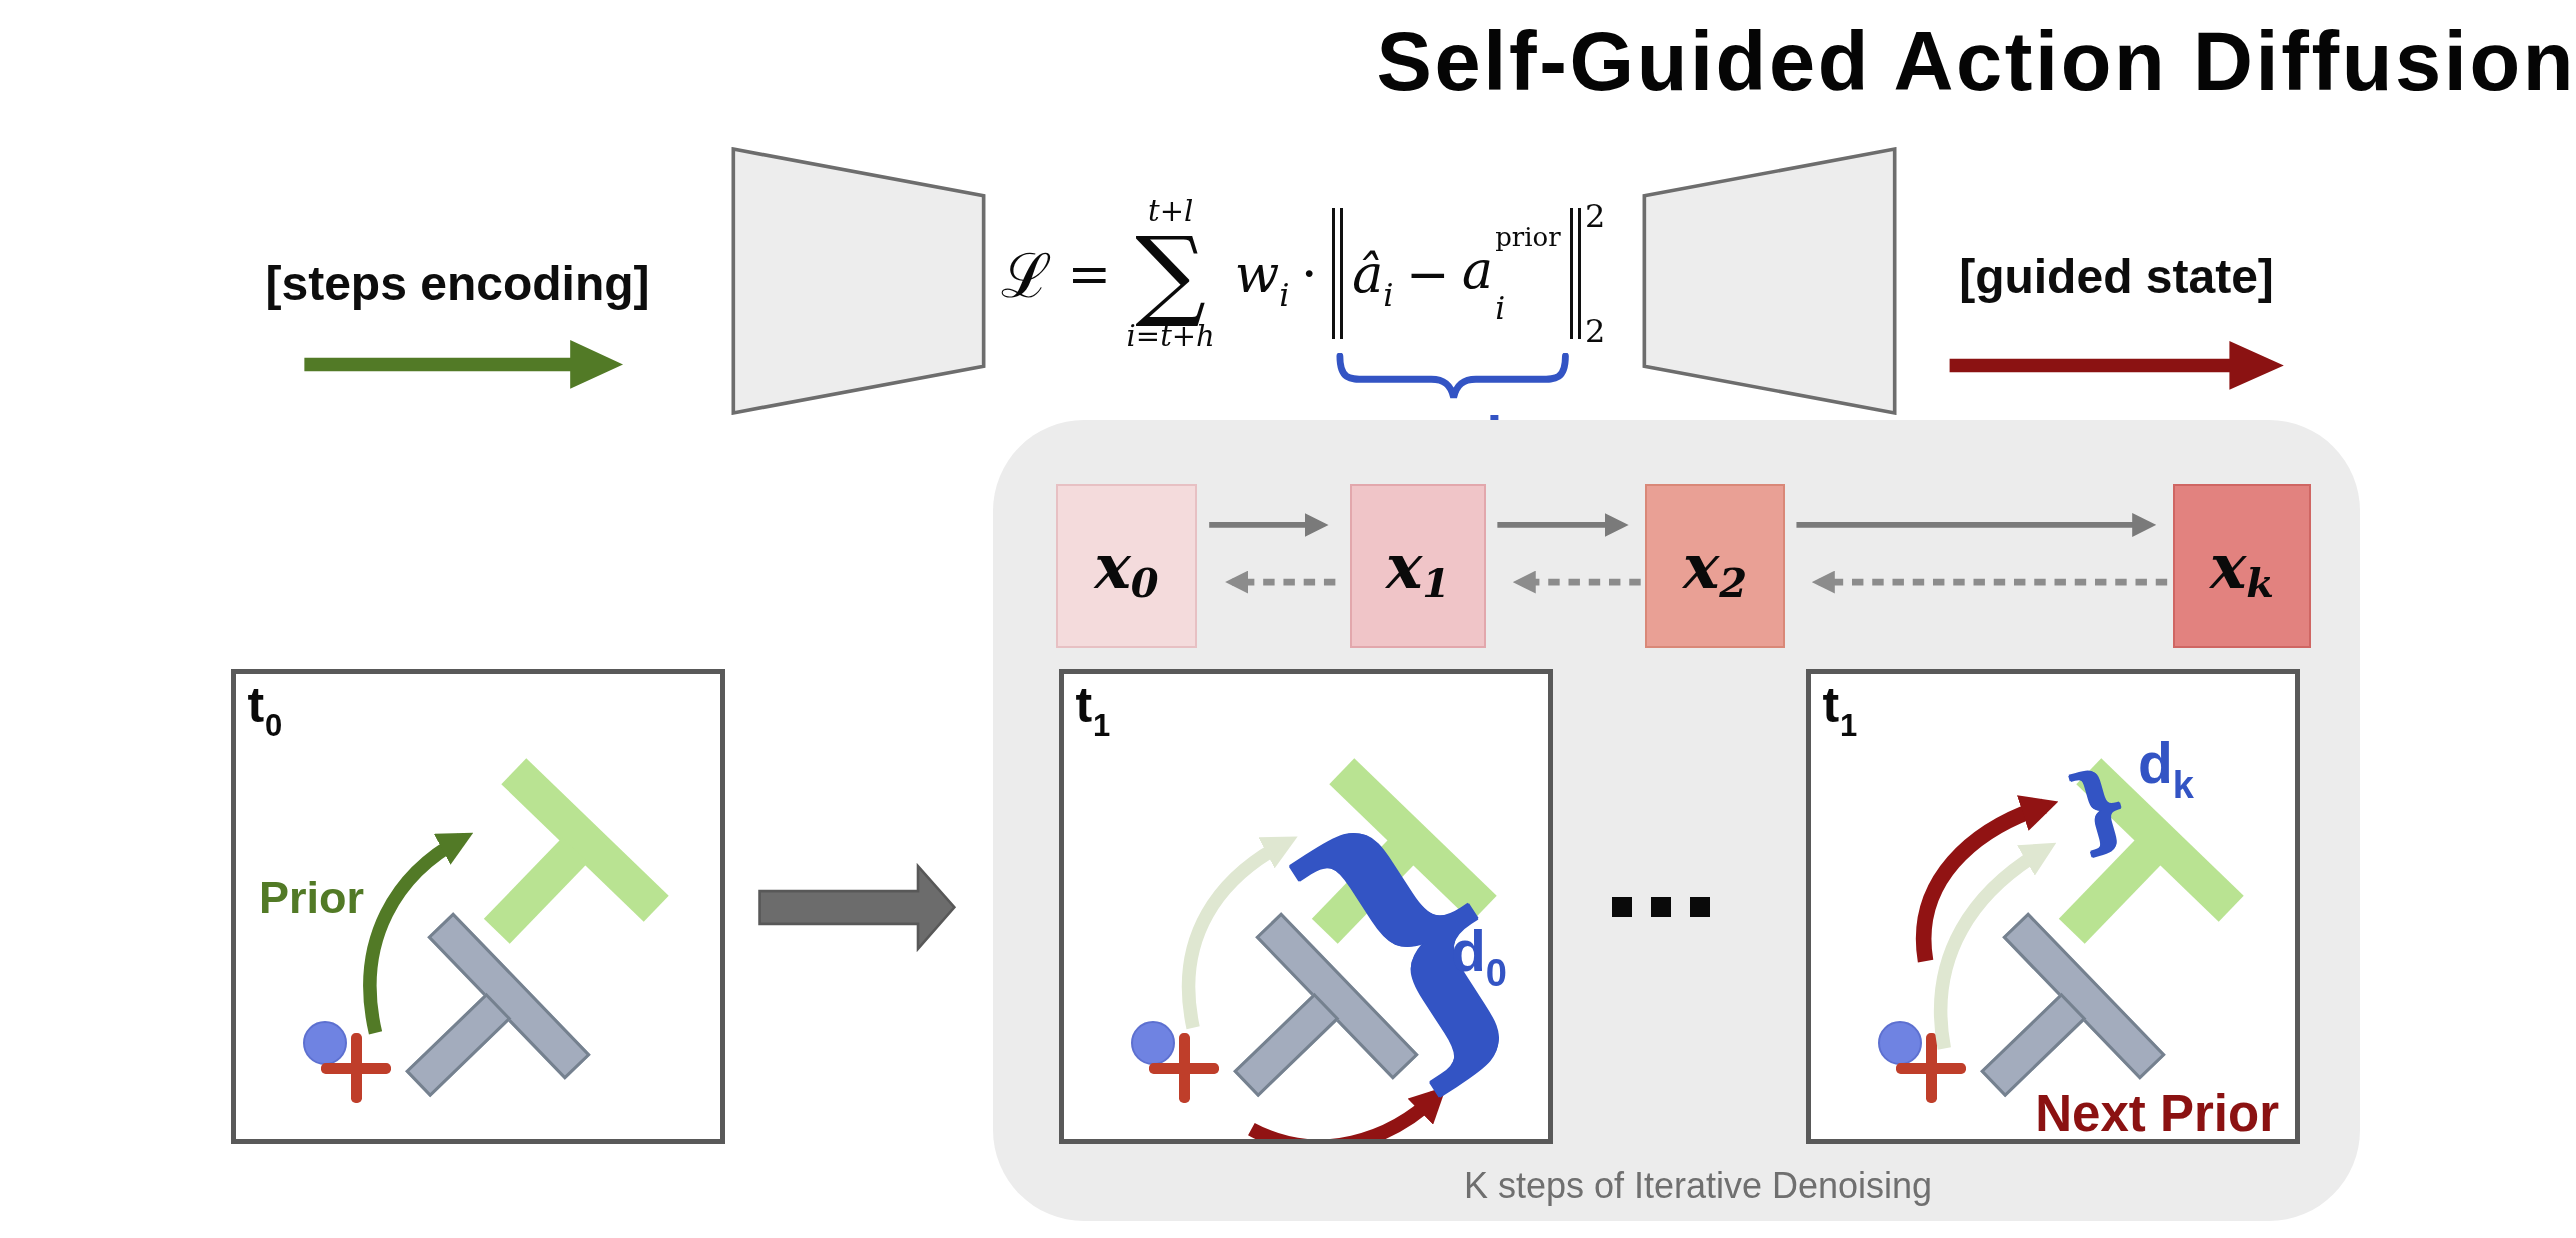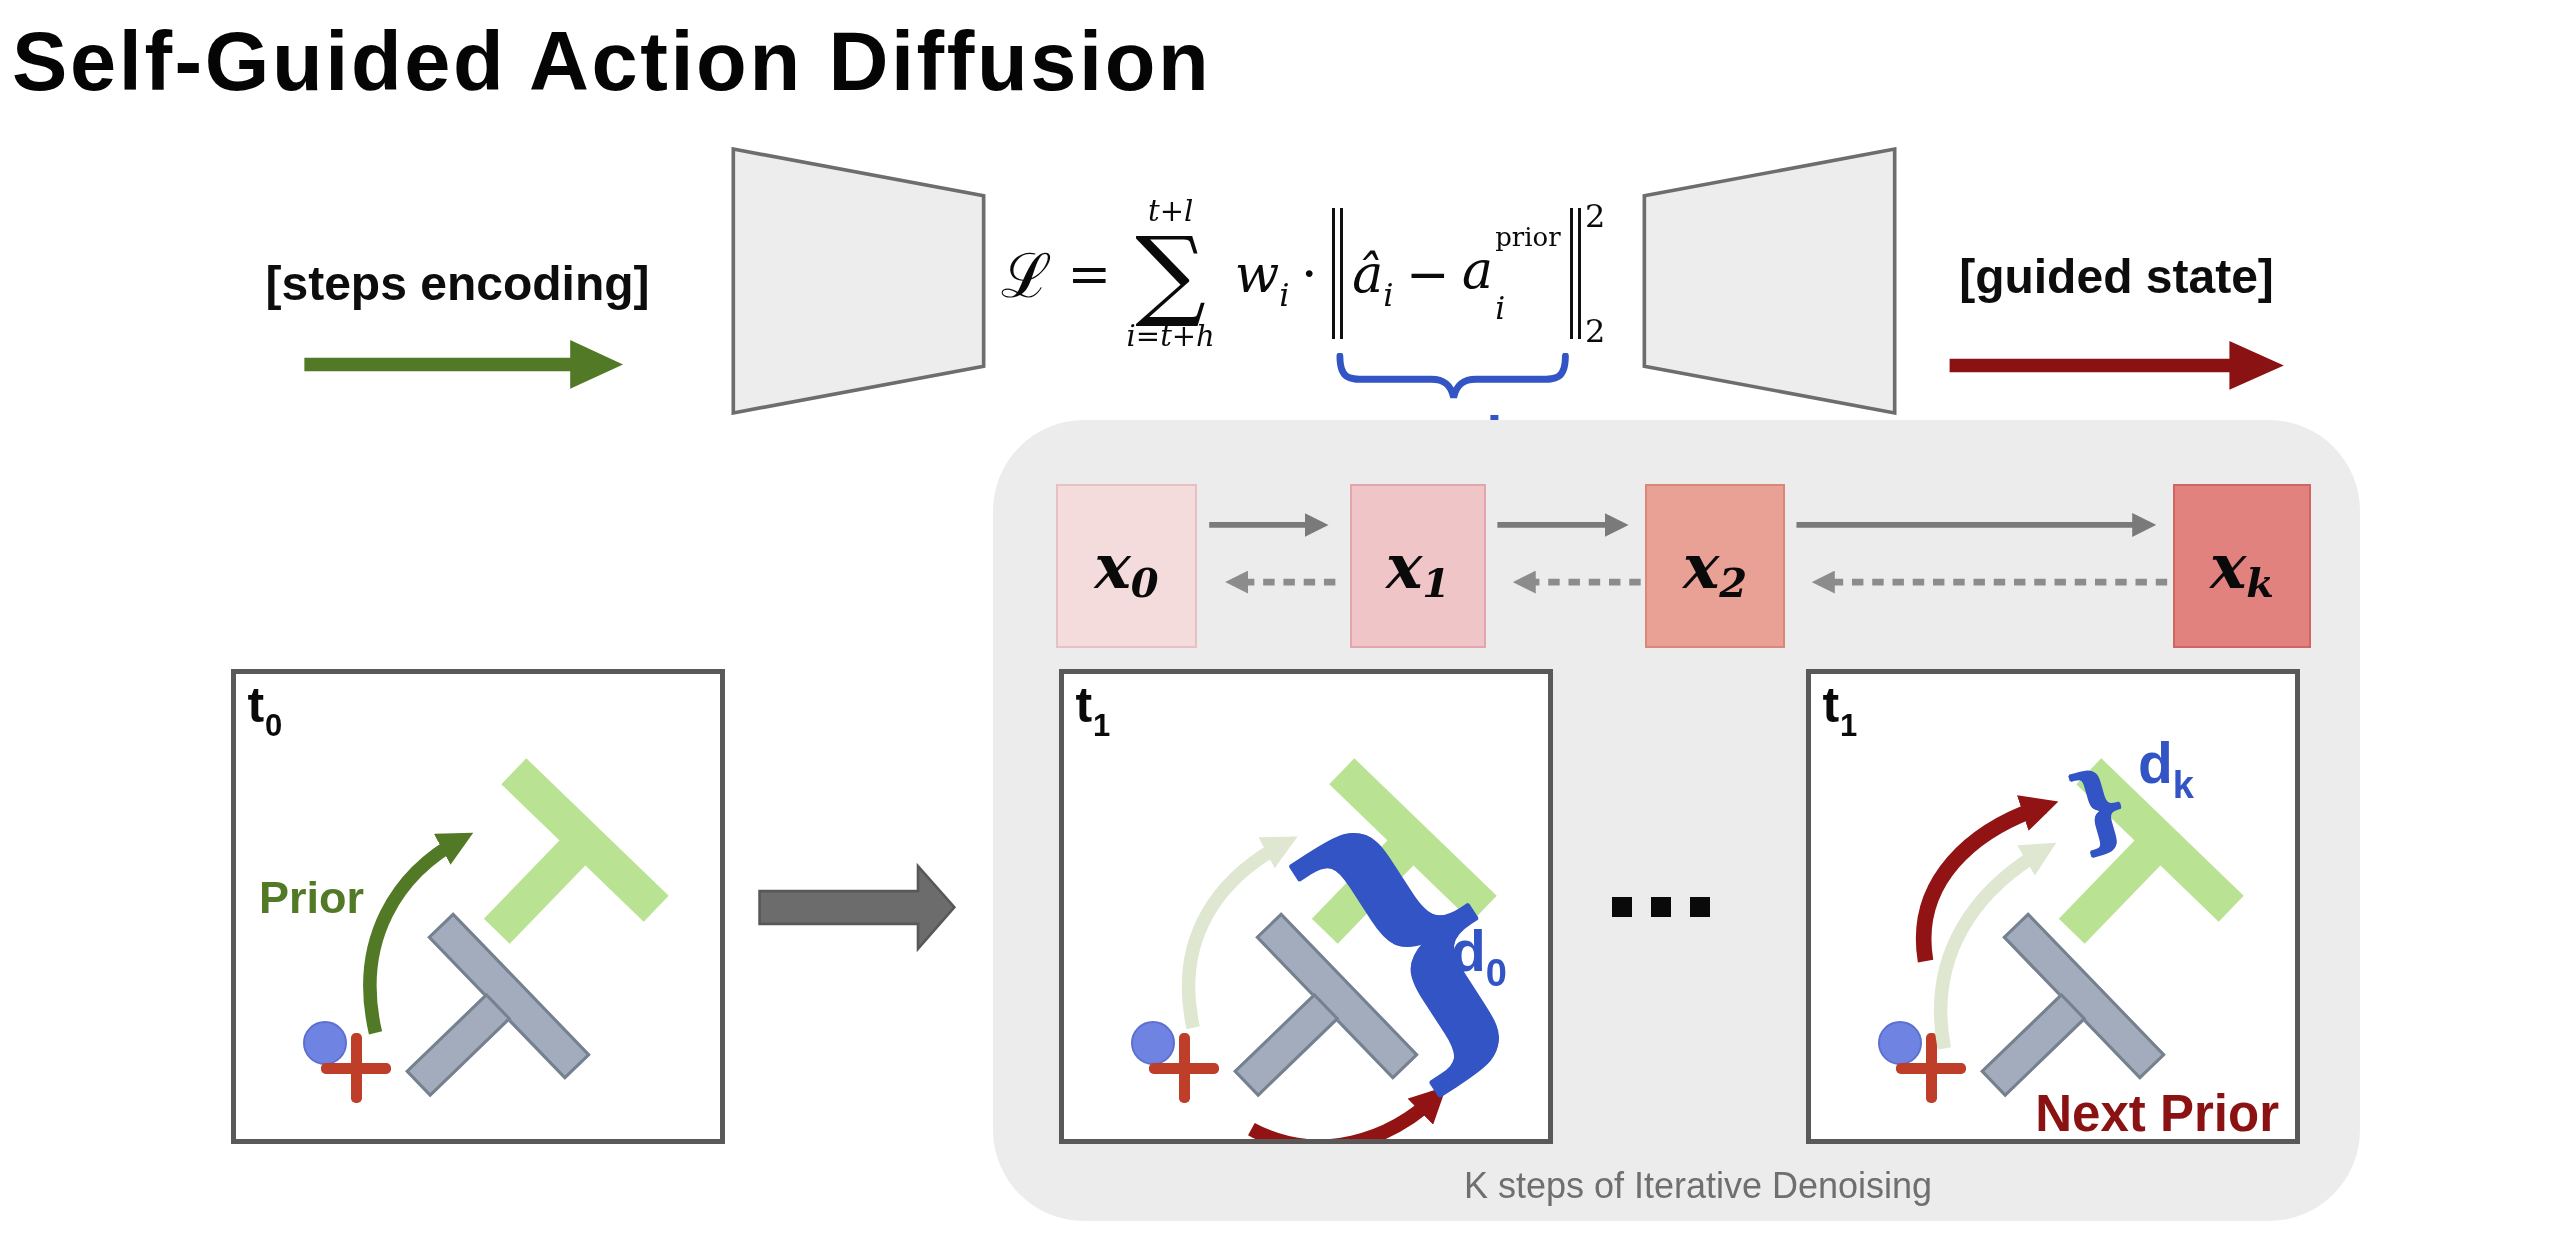--- a/index.html
+++ b/index.html
@@ -2,21 +2,21 @@
 <html style="font-size:8.3px"><head>
 <meta charset="utf-8">
 <style>
   html,body{margin:0;padding:0;background:#ffffff;}
   #stage{
     position:relative; width:2576px; height:1238px; background:#ffffff;
     font-family:"Liberation Sans", sans-serif; overflow:hidden; color:#0a0a0a;
   }
   
   .title{
-    position:absolute; left:0; right:0; top:13.5px; text-align:left;
+    position:absolute; left:0; right:0; top:13.5px; text-align:right;
     font-size:83px; font-weight:bold; letter-spacing:2.6px; color:#050505;padding-left:12px;
   }
   
   .io-label{position:absolute; font-size:48px; font-weight:bold; text-align:center; color:#0d0d0d;}
   .state-label{left:260px; top:256px; width:395px;}
   .guided-label{left:1924px; top:249px; width:385px;}
   .io-arrow{position:absolute;}
   
   .trap{position:absolute;}
   

